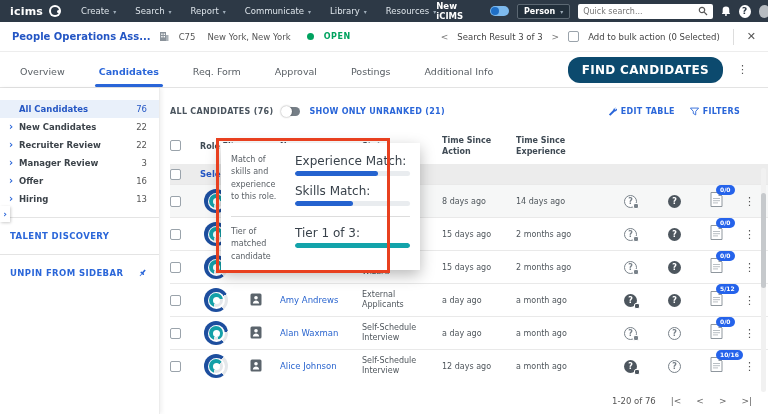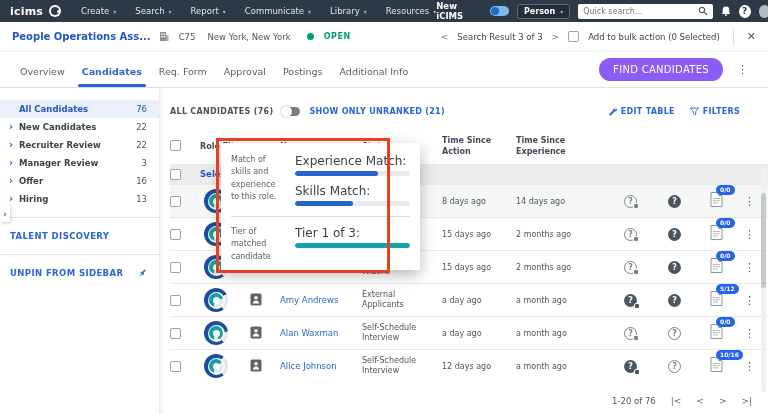--- a/index.html
+++ b/index.html
@@ -43,27 +43,27 @@
   .sm-chev { font-size:9px; color:#777; cursor:pointer; }
   .search-result { font-size:8.5px; color:#444; }
   input.cb { appearance:none; -webkit-appearance:none; width:11px; height:11px; border:1px solid #9aa3ab;
              border-radius:2px; background:#fff; cursor:pointer; }
   .bulk-label { font-size:8.5px; color:#444; }
   .vdiv { width:1px; height:16px; background:#ddd; margin:0 4px; }
   .close-x { font-size:11px; color:#555; cursor:pointer; }
 
   
   .tabs-bar { height:36px; background:#fff; border-bottom:1px solid #e3e3e3; display:flex; align-items:center; padding:0 20px; }
-  .tabs { display:flex; gap:17px; }
+  .tabs { display:flex; gap:34px; }
   .tab { font-size:9.5px; color:#5a6066; padding:13px 0 10px; position:relative; cursor:pointer; }
   .tab.active { color:#2a66d9; font-weight:bold; }
   .tab.active::after { content:""; position:absolute; left:-4px; right:-4px; bottom:0; height:3px;
                        background:#2a66d9; border-radius:2px; }
-  .find-btn { margin-left:auto; background:#8b5cf6; color:#fff; border:0; border-radius:12px; padding:6px 14px;
-              font-size:10px; font-weight:normal; letter-spacing:.3px; cursor:pointer;
+  .find-btn { margin-left:auto; background:#0c4a6e; color:#fff; border:0; border-radius:12px; padding:6px 14px;
+              font-size:12px; font-weight:bold; letter-spacing:.3px; cursor:pointer;
               font-family:"DejaVu Sans","Liberation Sans",sans-serif; }
   .kebab { color:#555; font-size:11px; cursor:pointer; }
   .tabs-bar .kebab { margin-left:14px; }
 
   
   .content { display:flex; height:326px; position:relative; }
   .sidebar { width:160px; background:#fff; border-right:1px solid #ececec; box-shadow:2px 0 4px rgba(0,0,0,.06);
              padding-top:12px; z-index:2; }
   .side-item { display:flex; align-items:center; height:18px; padding:0 12px 0 9px; font-size:8.5px;
                font-weight:bold; color:#3c434a; cursor:pointer; }

